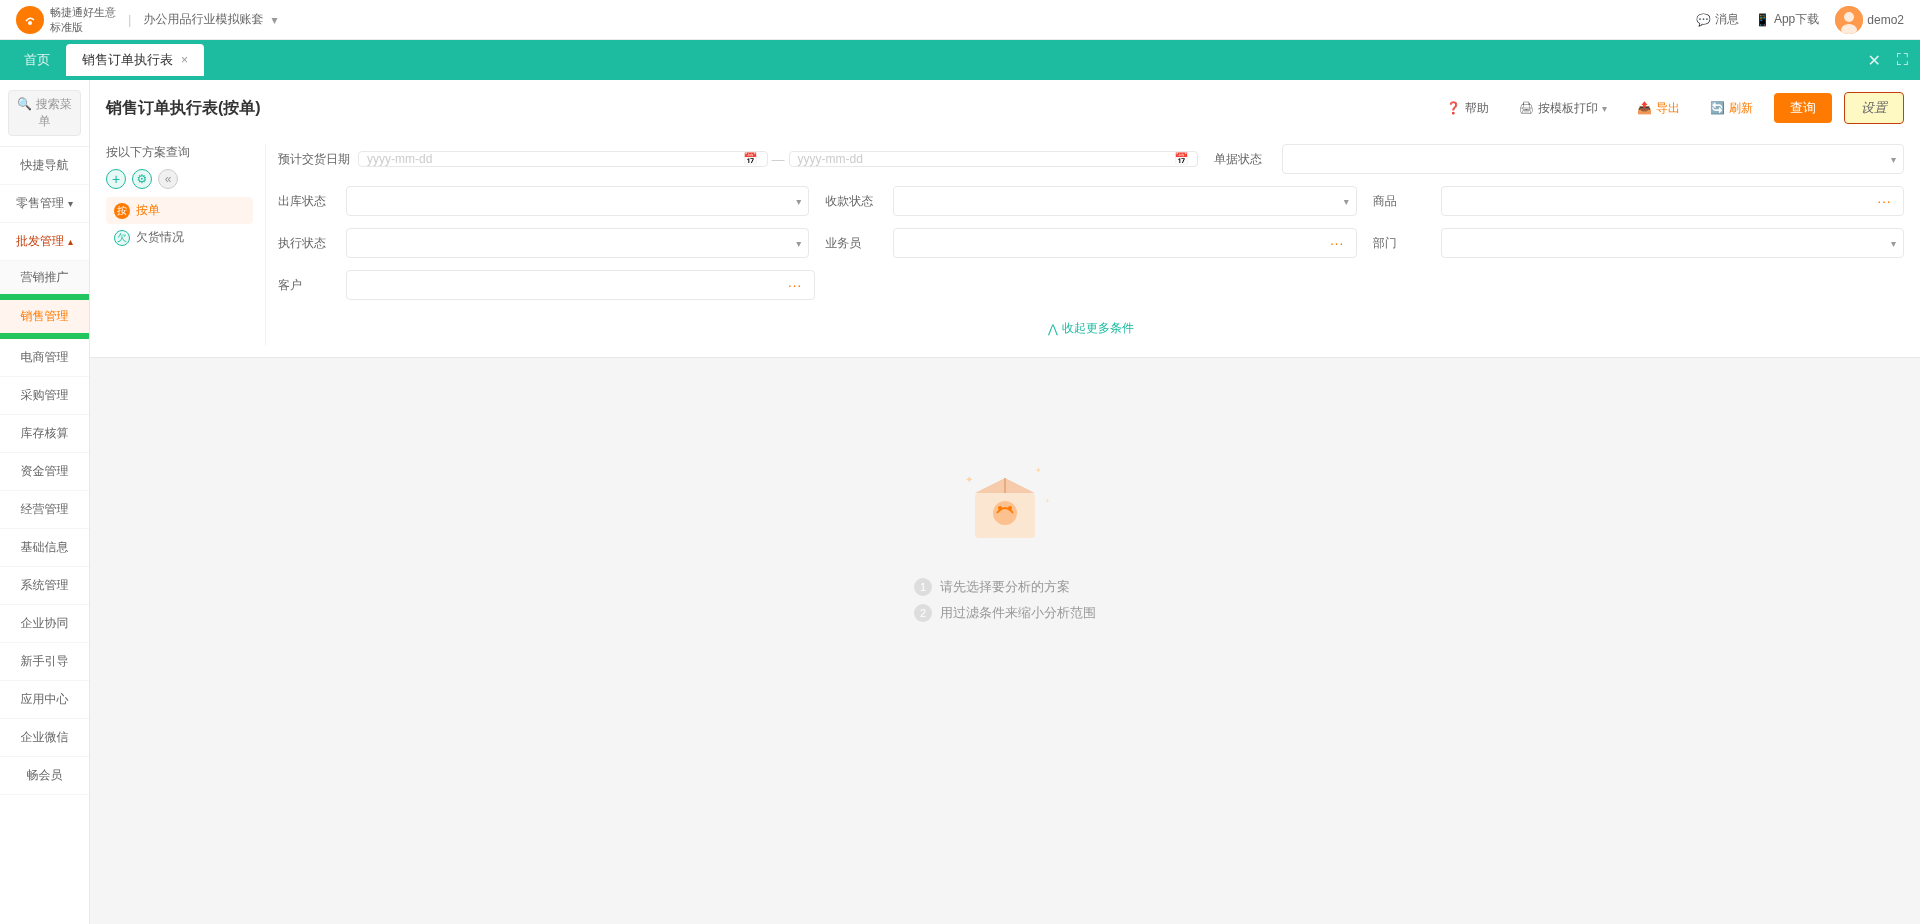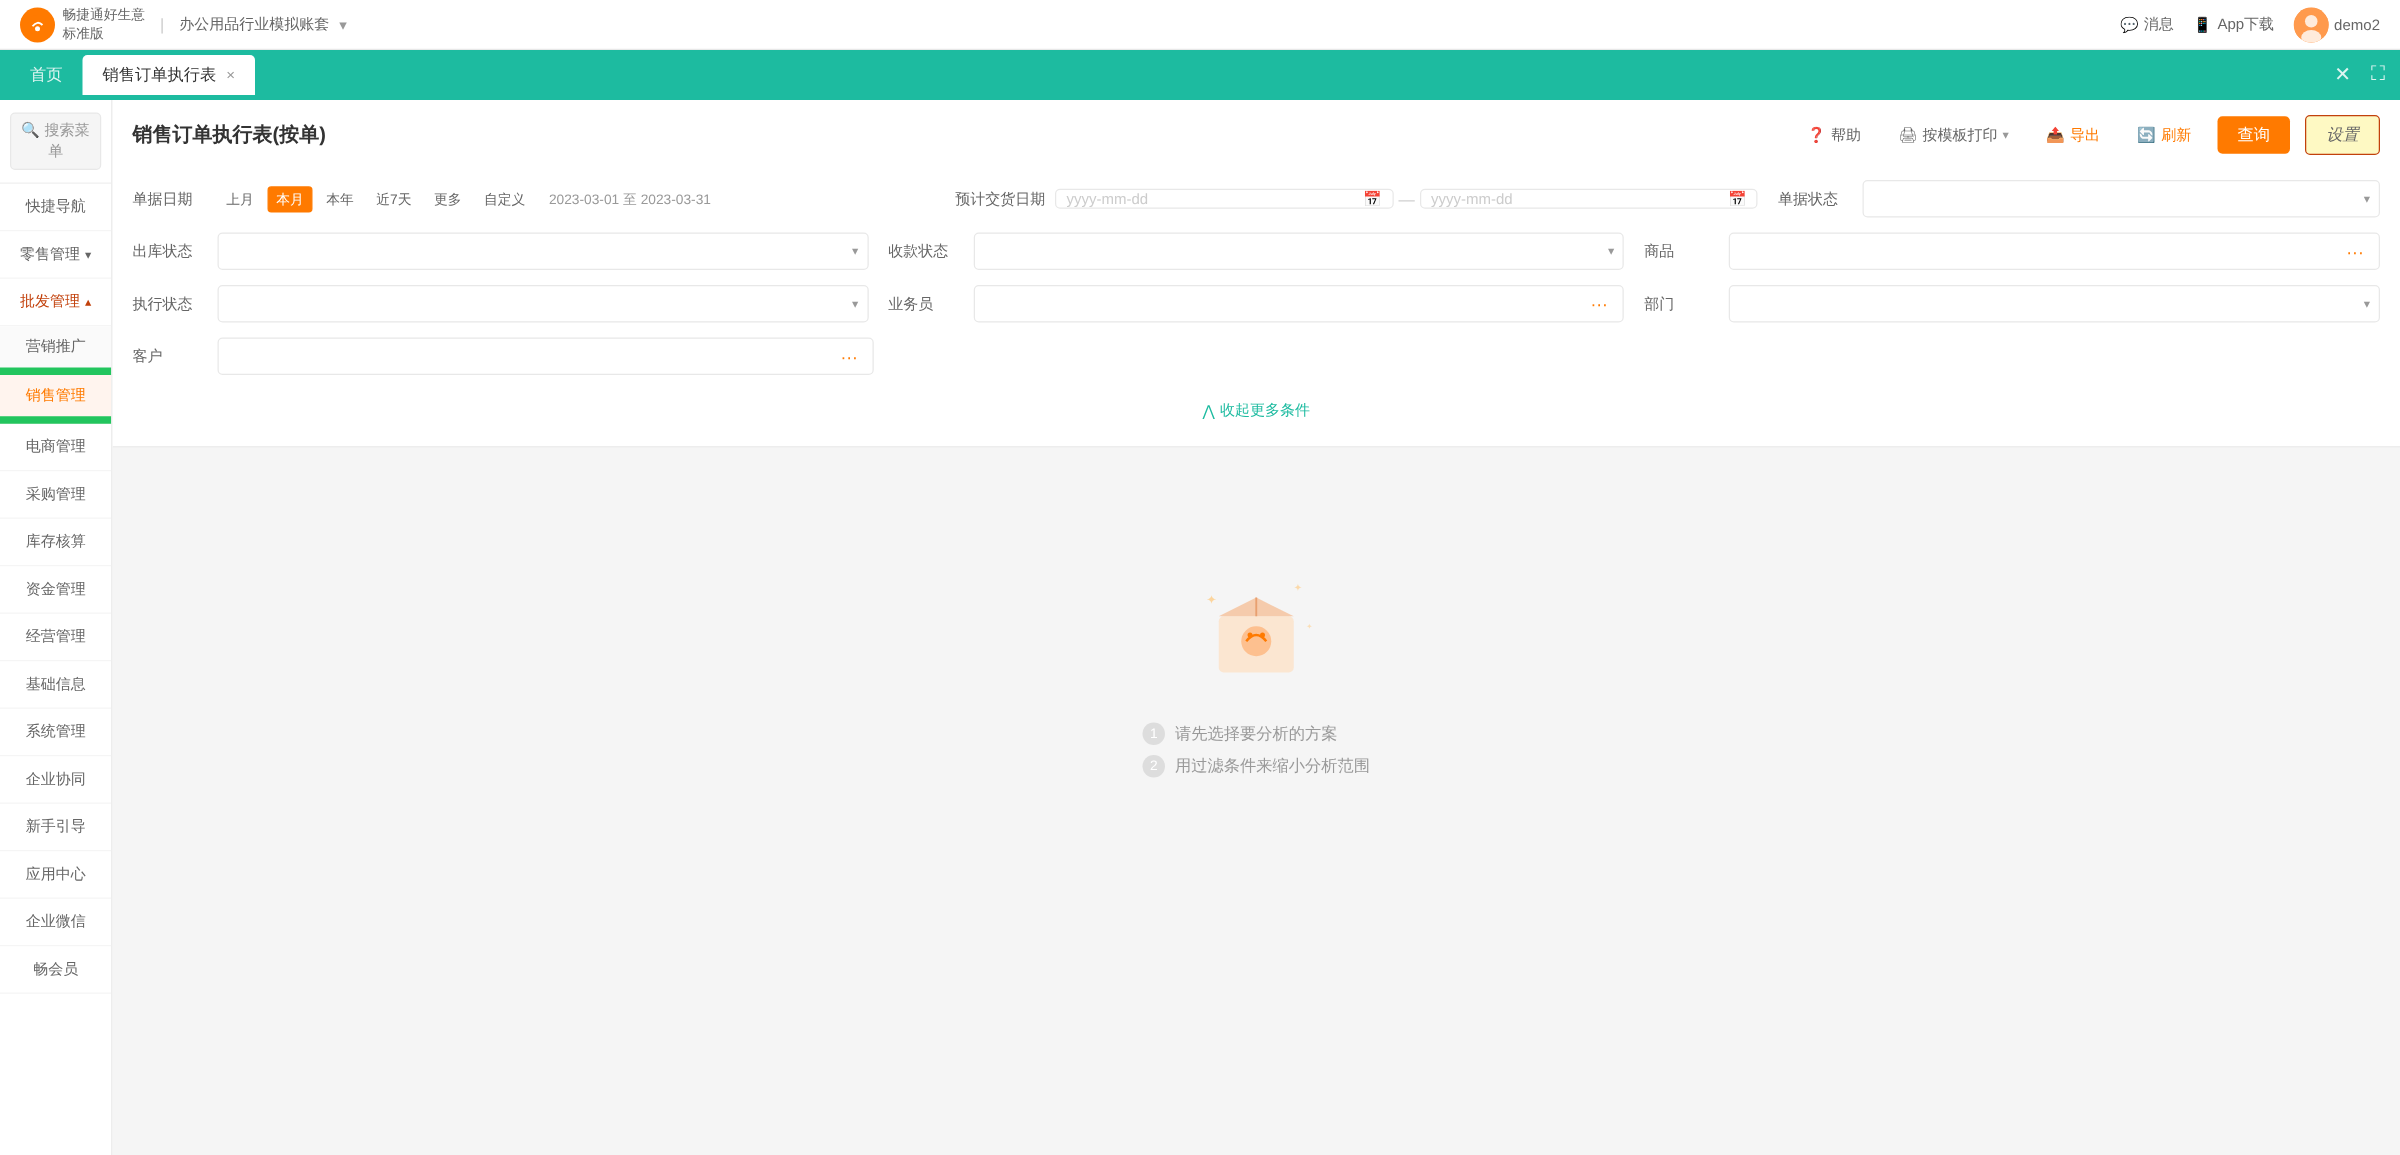--- a/index.html
+++ b/index.html
@@ -655,36 +655,44 @@
             <span>刷新</span>
           </div>
           <button class="btn-search">查询</button>
           <button class="btn-settings">设置</button>
         </div>
       </div>
 
       <div class="filter-section">
         <div class="filter-layout">
 
+          <div class="filter-left">
+            <div class="filter-left-title">按以下方案查询</div>
+            <div class="filter-left-actions">
+              <div class="filter-add-btn">+</div>
+              <div class="filter-settings-btn">
+                <span>⚙</span>
+              </div>
+              <div class="filter-collapse-btn">
+                <span>«</span>
+              </div>
+            </div>
+            <div class="filter-scheme-item active">
+              <div class="filter-scheme-icon">按</div>
+              <span>按单</span>
+            </div>
+            <div class="filter-scheme-item">
+              <div class="filter-scheme-icon secondary">欠</div>
+              <span>欠货情况</span>
+            </div>
+          </div>
 
           <div class="filter-right">
 
             <div class="filter-row">
-              <div class="filter-item" style="flex:2;">
-                <span class="filter-label">单据日期</span>
-                <div class="quick-dates">
-                  <span class="quick-date-btn">上月</span>
-                  <span class="quick-date-btn active">本月</span>
-                  <span class="quick-date-btn">本年</span>
-                  <span class="quick-date-btn">近7天</span>
-                  <span class="quick-date-btn">更多</span>
-                  <span class="quick-date-btn">自定义</span>
-                </div>
-                <span class="date-range-text">2023-03-01 至 2023-03-31</span>
-              </div>
 
               <div class="filter-item" style="flex:2;">
                 <span class="filter-label">预计交货日期</span>
                 <div class="date-range-wrap">
                   <div class="date-input-field">
                     <span style="color:#ccc; font-size:12px;">yyyy-mm-dd</span>
                     <span style="color:#ff7a00; font-size:12px;">📅</span>
                   </div>
                   <span class="date-sep">—</span>
                   <div class="date-input-field">

